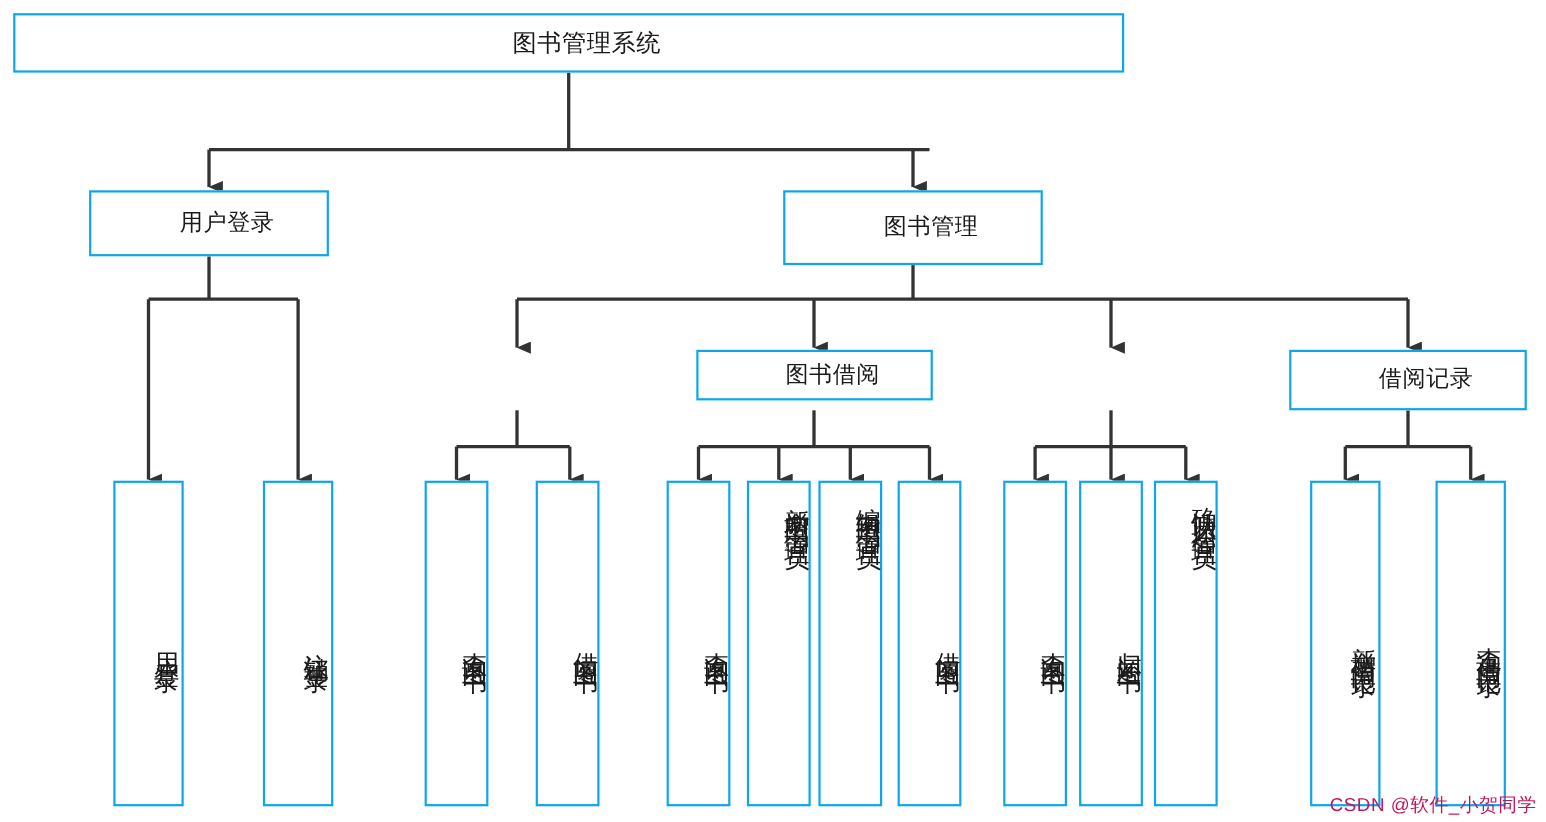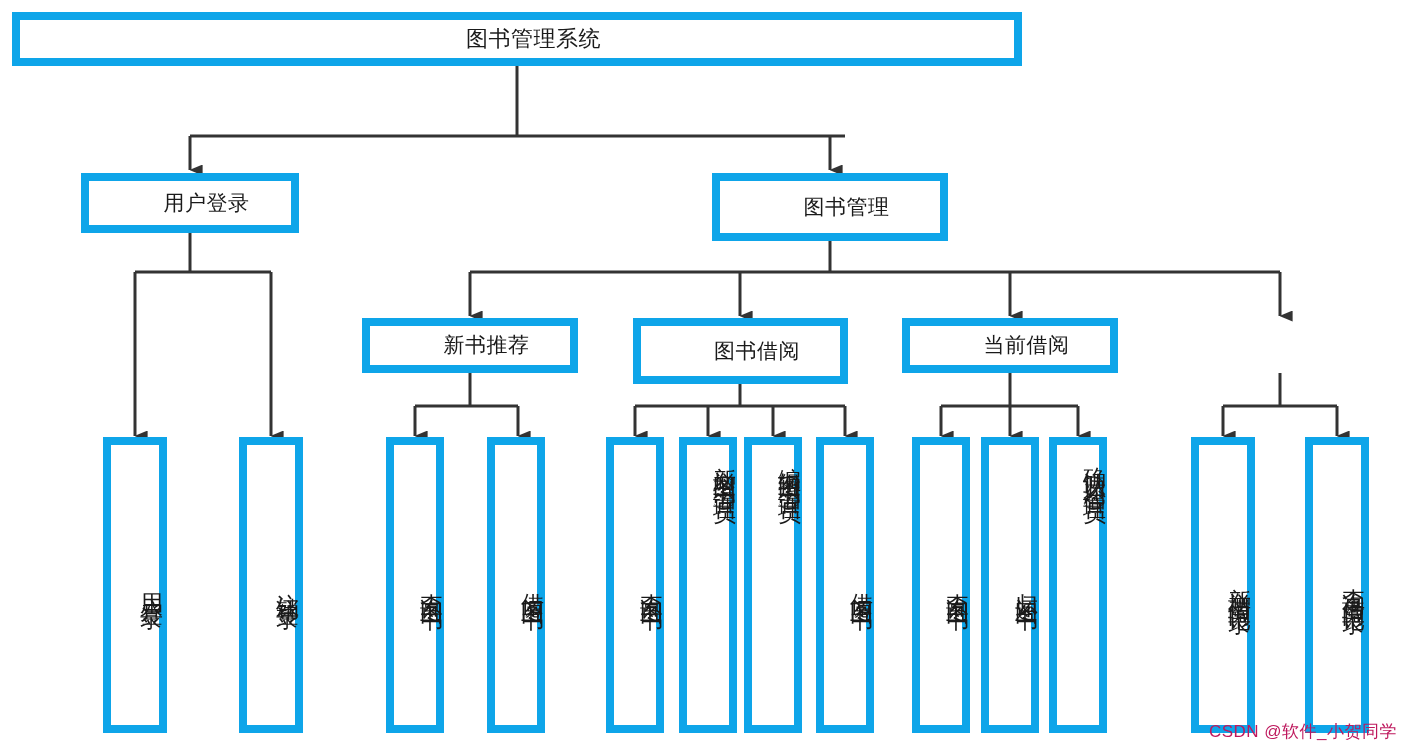--- a/index.html
+++ b/index.html
@@ -22,21 +22,21 @@
     left: 0;
     top: 0;
     width: 1405px;
     height: 747px;
     pointer-events: none;
   }
   .node {
     position: absolute;
     box-sizing: border-box;
     background: #ffffff;
-    border: 8px solid #0ea5e9;
+    border: 2px solid #0ea5e9;
     display: flex;
     align-items: center;
     justify-content: center;
     color: #1a1a1a;
     padding-left: 33px;
   }
   .node .lbl {
     display: block;
     text-align: center;
     line-height: 1.18;
@@ -136,32 +136,29 @@
   </div>
 
   <div class="node h" style="left:81px; top:173px; width:218px; height:60px;">
     <span class="lbl">用户登录</span>
   </div>
 
   <div class="node h" style="left:712px; top:173px; width:236px; height:68px;">
     <span class="lbl">图书管理</span>
   </div>
 
-  <div class="node h" style="left:362px; top:318px; width:216px; height:55px;">
-    <span class="lbl">新书推荐</span>
-  </div>
-
-  <div class="node h" style="left:633px; top:318px; width:215px; height:66px;">
+
+  <div class="node h" style="left:633px; top:318px; width:215px; height:46px;">
     <span class="lbl">图书借阅</span>
   </div>
 
-  <div class="node h" style="left:902px; top:318px; width:216px; height:55px;">
-    <span class="lbl">当前借阅</span>
-  </div>
-
+
+  <div class="node h" style="left:1172px; top:318px; width:216px; height:55px;">
+    <span class="lbl">借阅记录</span>
+  </div>
 
   <div class="node v mid" style="left:103px; top:437px; width:64px; height:296px;">
     <span class="lbl">用户登录</span>
   </div>
 
   <div class="node v mid" style="left:239px; top:437px; width:64px; height:296px;">
     <span class="lbl">注销登录</span>
   </div>
 
   <div class="node v mid" style="left:386px; top:437px; width:58px; height:296px;">

